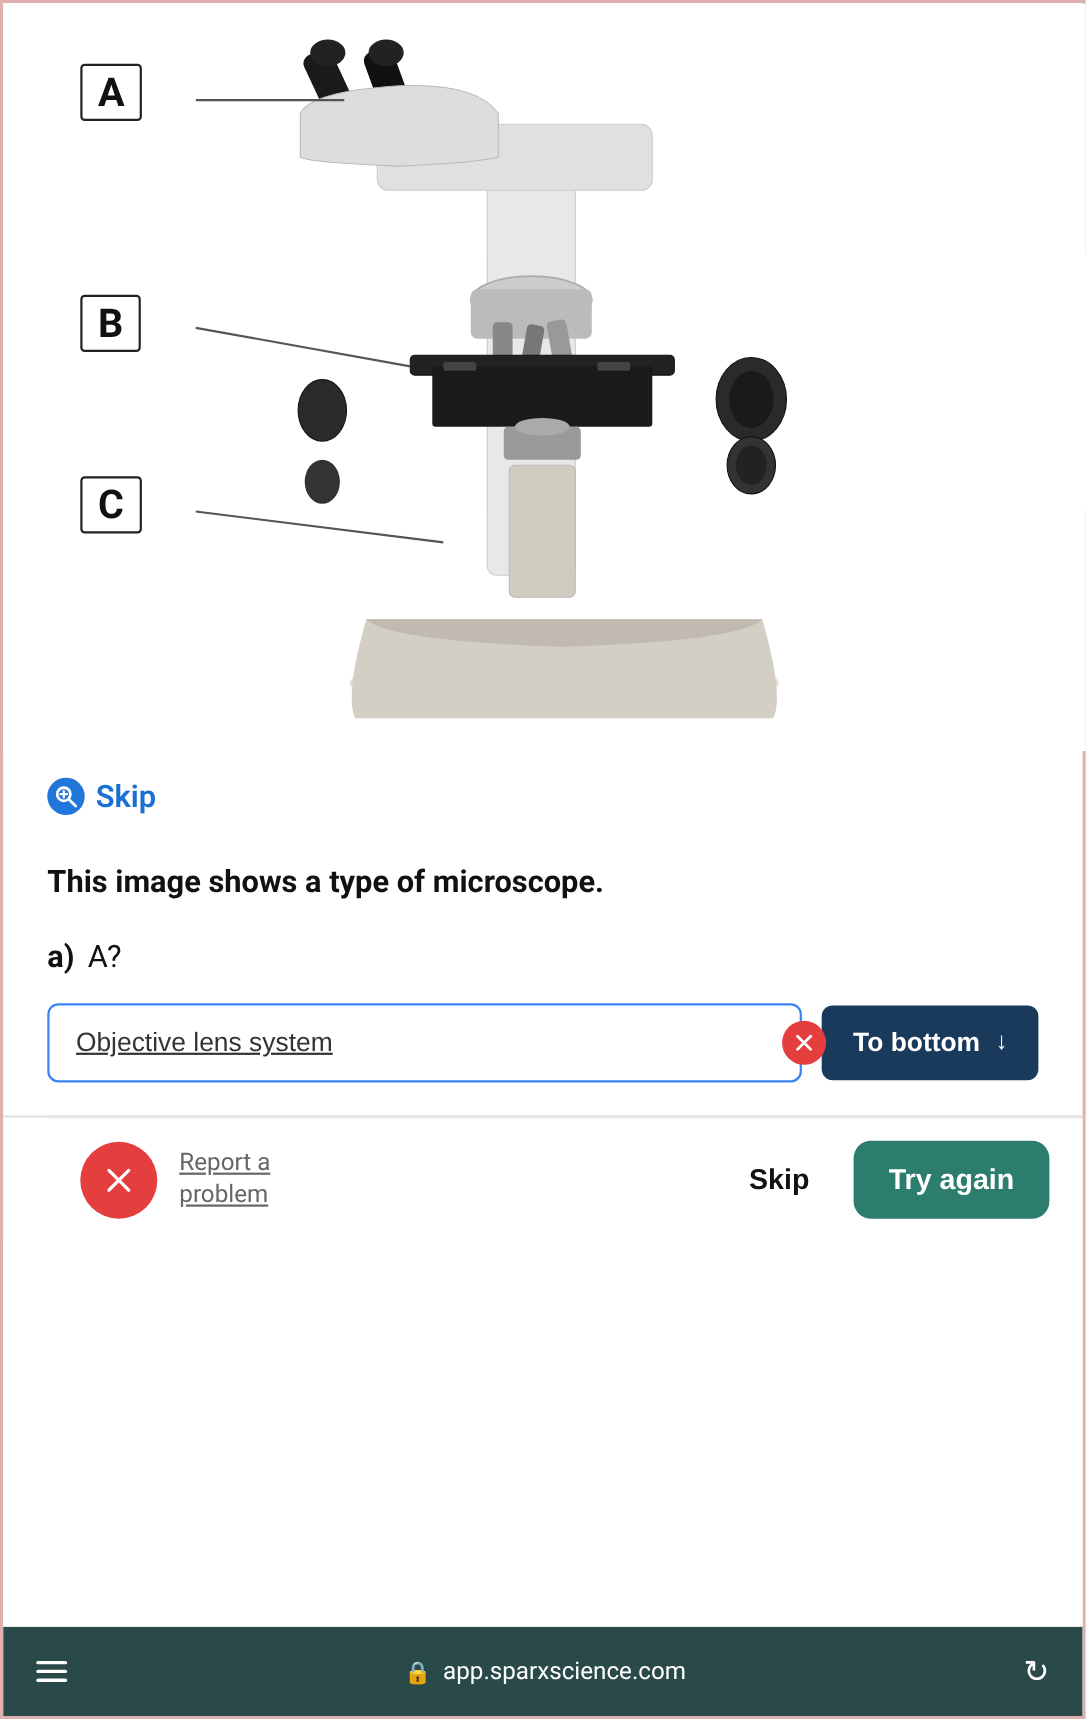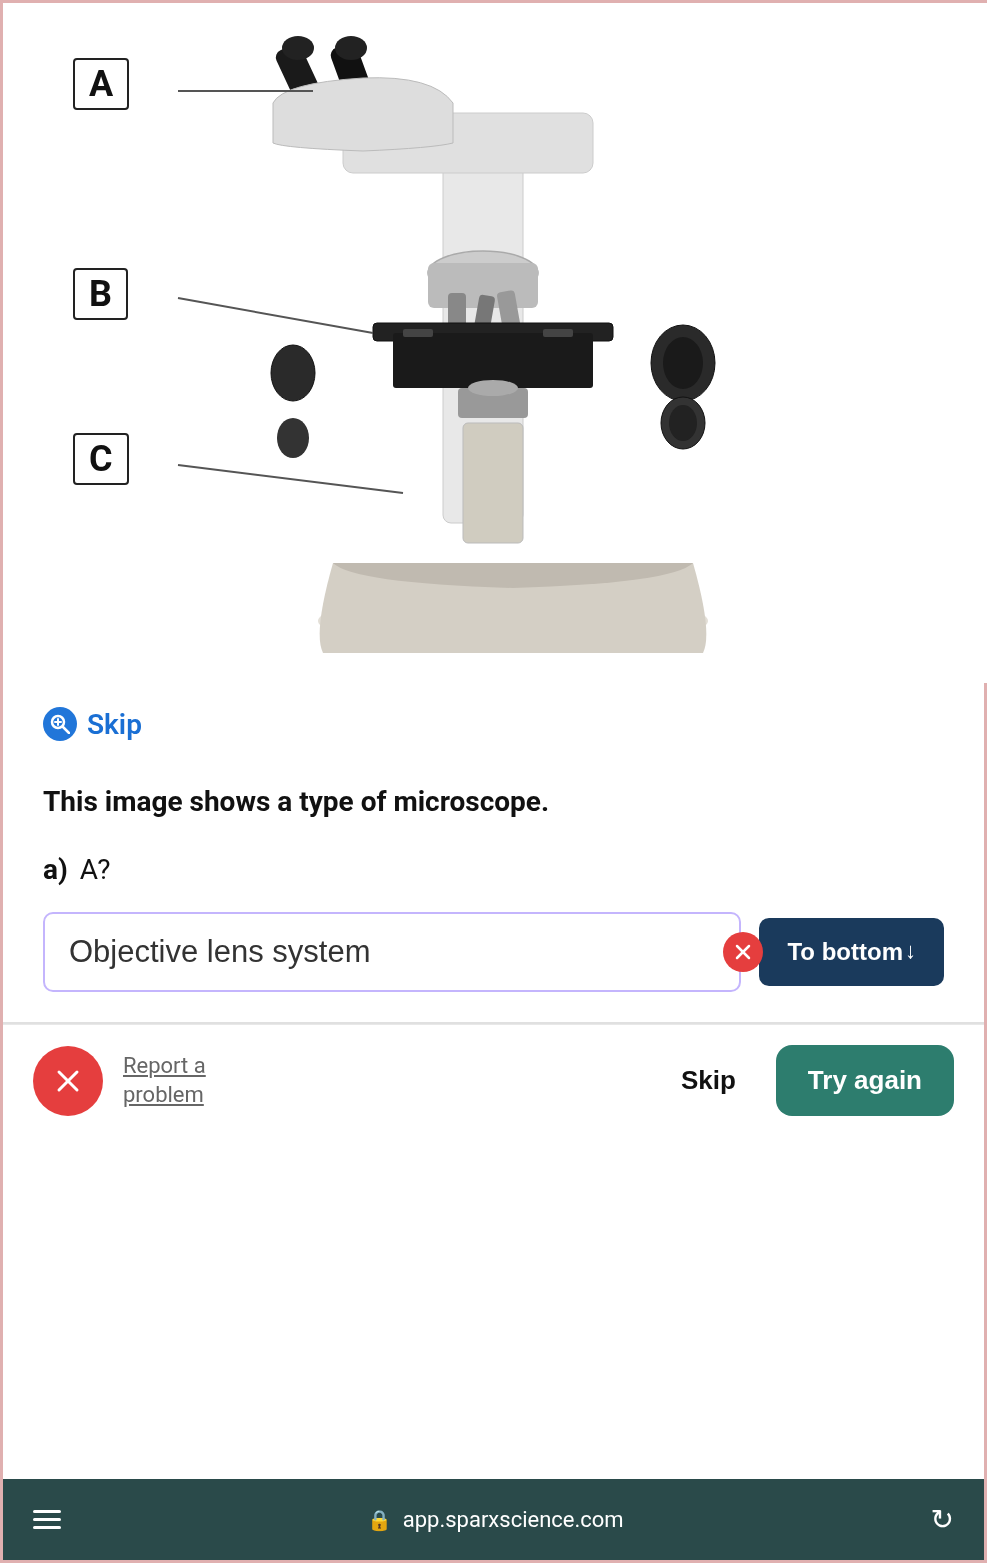--- a/index.html
+++ b/index.html
@@ -120,27 +120,28 @@
       gap: 18px;
     }
 
     .answer-input-wrapper {
       position: relative;
       flex: 1;
     }
 
     .answer-input {
       width: 100%;
-      border: 2px solid #c4b5fd;
+      border: 2px solid #3b82f6;
       border-radius: 10px;
       padding: 20px 24px;
-      font-size: 31px;
+      font-size: 24px;
       color: #333;
       outline: none;
       background: white;
+      text-decoration: underline;
     }
 
     .answer-clear-btn {
       position: absolute;
       right: -22px;
       top: 50%;
       transform: translateY(-50%);
       width: 40px;
       height: 40px;
       background: #e53e3e;
@@ -161,21 +162,21 @@
       color: white;
       border: none;
       border-radius: 10px;
       padding: 20px 28px;
       font-size: 24px;
       font-weight: 600;
       cursor: pointer;
       white-space: nowrap;
       display: flex;
       align-items: flex-start;
-      gap: 2px;
+      gap: 14px;
       flex-shrink: 0;
     }
 
     .to-bottom-arrow {
       font-size: 22px;
     }
 
     
     .divider {
       height: 2px;
@@ -184,20 +185,21 @@
     }
 
     
     .bottom-bar {
       display: flex;
       align-items: center;
       padding: 20px 30px;
       background: white;
       gap: 20px;
       border-top: 1px solid #e8e8e8;
+      margin-left: 40px;
     }
 
     .report-btn {
       width: 70px;
       height: 70px;
       background: #e53e3e;
       border-radius: 50%;
       border: none;
       cursor: pointer;
       display: flex;

